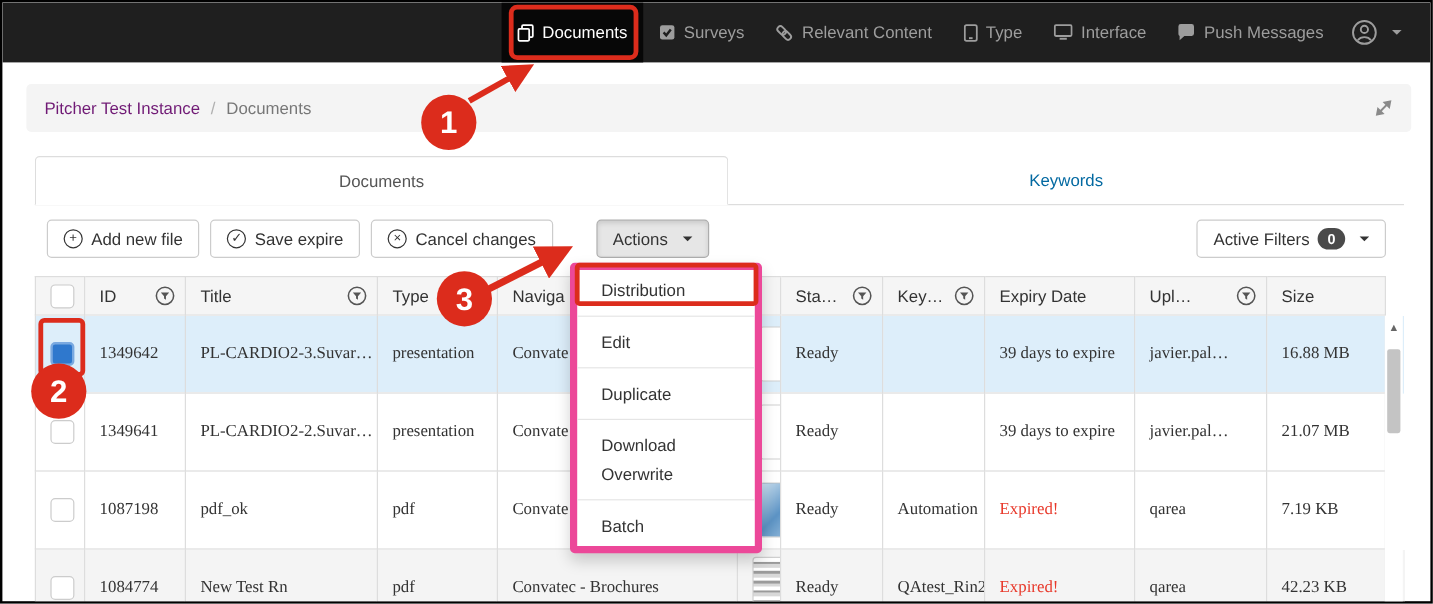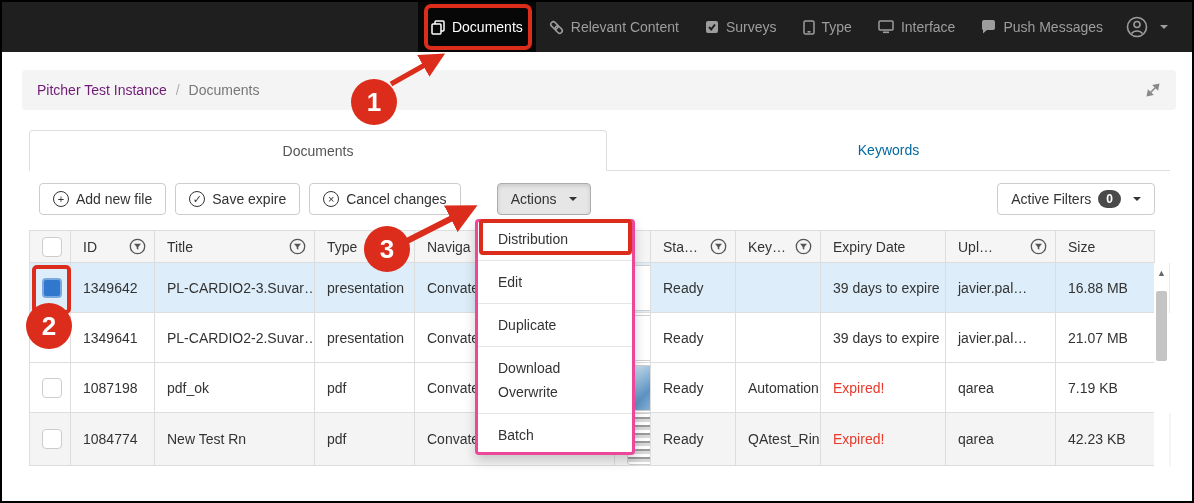--- a/index.html
+++ b/index.html
@@ -56,38 +56,38 @@
   
   table { border-collapse:collapse; table-layout:fixed; width:1141px; margin-top:5px;
           font-size:14px; color:#333; }
   col.c-cb{width:41px} col.c-id{width:84px} col.c-title{width:160px} col.c-type{width:100px}
   col.c-nav{width:200px} col.c-thumb{width:36px} col.c-status{width:85px} col.c-key{width:85px}
   col.c-exp{width:125px} col.c-upl{width:110px} col.c-size{width:99px} col.c-sb{width:16px}
   thead td { background:#f5f5f5; height:32px; border:1px solid #ddd; padding:0 8px 0 12px;
              overflow:hidden; white-space:nowrap; }
   thead td.no-r { border-right:none; }
   .th-flex { display:flex; align-items:flex-end; justify-content:space-between; }
-  tbody td { height:50px; border:1px solid #ddd; padding:0 8px 0 12px; overflow:hidden;
-             white-space:nowrap; vertical-align:middle; background:#fff; }
+  tbody td { height:65px; border:1px solid #ddd; padding:0 8px 0 12px; overflow:hidden;
+             white-space:nowrap; vertical-align:middle; background:#fff;font-family:Liberation Serif, serif; }
   tr.sel td { background:#ddeefa; }
   tr.stripe td { background:#f4f4f4; }
   td.sb-col { border:none; background:#fff; padding:0; }
   .cb { width:20px; height:20px; border:1px solid #ccc; border-radius:4px; background:#fff;
         margin:0 auto; cursor:pointer; }
   .cb.checked { background:#2f78cd; border:2px solid #7aa9e0; }
   .red { color:#e8392b; }
   .thumb { width:30px; height:46px; border:1px solid #cfcfcf; border-radius:3px;
            background:#fff; position:relative; margin-left:6px; }
   .thumb.t3 { background:linear-gradient(135deg,#cfe3f2 0%,#5c93c4 55%,#9cc0de 100%); }
   .thumb.t4 { width:40px; height:52px; margin-left:0;
       background:repeating-linear-gradient(#fff 0 3px, #9a9a9a 3px 5px, #d8d8d8 5px 8px); }
 
   
   .dropdown { position:absolute; left:473px; top:217px; width:160px; z-index:40;
-              background:#fff; border:3px solid #ec4899; border-radius:4px; padding:5px 0;
+              background:#fff; border:6px solid #ec4899; border-radius:4px; padding:5px 0;
               box-shadow:0 6px 12px rgba(0,0,0,.18); list-style:none; }
   .dropdown li.item { padding:4px 20px; font-size:14px; color:#333; cursor:pointer; }
   .dropdown li.divider { height:1px; background:#e5e5e5; margin:9px 0; }
 
   
   .vscroll { position:absolute; left:1152px; top:261px; width:15px; height:242px;
              background:#fff; z-index:10; }
   .vs-up { text-align:center; color:#666; font-size:9px; padding-top:5px; cursor:pointer; }
   .vs-thumb { position:absolute; left:2px; top:28px; width:11px; height:70px;
               background:#c4c4c4; border-radius:2px; cursor:pointer; }
@@ -104,34 +104,34 @@
   <div class="navbar">
     <div class="nav-items">
       <div class="nav-item active">
         <svg width="14" height="15" viewBox="0 0 14 15">
             <rect x="4" y="1" width="9" height="10" rx="1" fill="none" stroke="#fff" stroke-width="1.5"></rect>
             <rect x="1" y="4" width="9" height="10" rx="1" fill="#070707" stroke="#fff" stroke-width="1.5"></rect>
           </svg>
         <span>Documents</span>
       </div>
       <div class="nav-item">
+        <svg width="14" height="14" viewBox="0 0 14 14">
+            <rect x="1" y="1" width="12" height="12" rx="2" fill="#9d9d9d"></rect>
+            <path d="M4 7 l2.2 2.4 L10 4.5" fill="none" stroke="#1f1f1f" stroke-width="2"></path>
+          </svg>
+        <span>Surveys</span>
+      </div>
+      <div class="nav-item">
         <svg width="15" height="15" viewBox="0 0 15 15">
             <g transform="rotate(45 7.5 7.5)" fill="none" stroke="#9d9d9d" stroke-width="1.6">
               <rect x="0.5" y="5" width="8" height="5" rx="2.5"></rect>
               <rect x="6.5" y="5" width="8" height="5" rx="2.5"></rect>
             </g>
           </svg>
         <span>Relevant Content</span>
-      </div>
-      <div class="nav-item">
-        <svg width="14" height="14" viewBox="0 0 14 14">
-            <rect x="1" y="1" width="12" height="12" rx="2" fill="#9d9d9d"></rect>
-            <path d="M4 7 l2.2 2.4 L10 4.5" fill="none" stroke="#1f1f1f" stroke-width="2"></path>
-          </svg>
-        <span>Surveys</span>
       </div>
       <div class="nav-item">
         <svg width="12" height="15" viewBox="0 0 12 15">
             <rect x="1" y="1" width="10" height="13" rx="1.5" fill="none" stroke="#9d9d9d" stroke-width="1.5"></rect>
             <rect x="4.5" y="11" width="3" height="1.6" fill="#9d9d9d"></rect>
           </svg>
         <span>Type</span>
       </div>
       <div class="nav-item">
         <svg width="16" height="14" viewBox="0 0 16 14">

